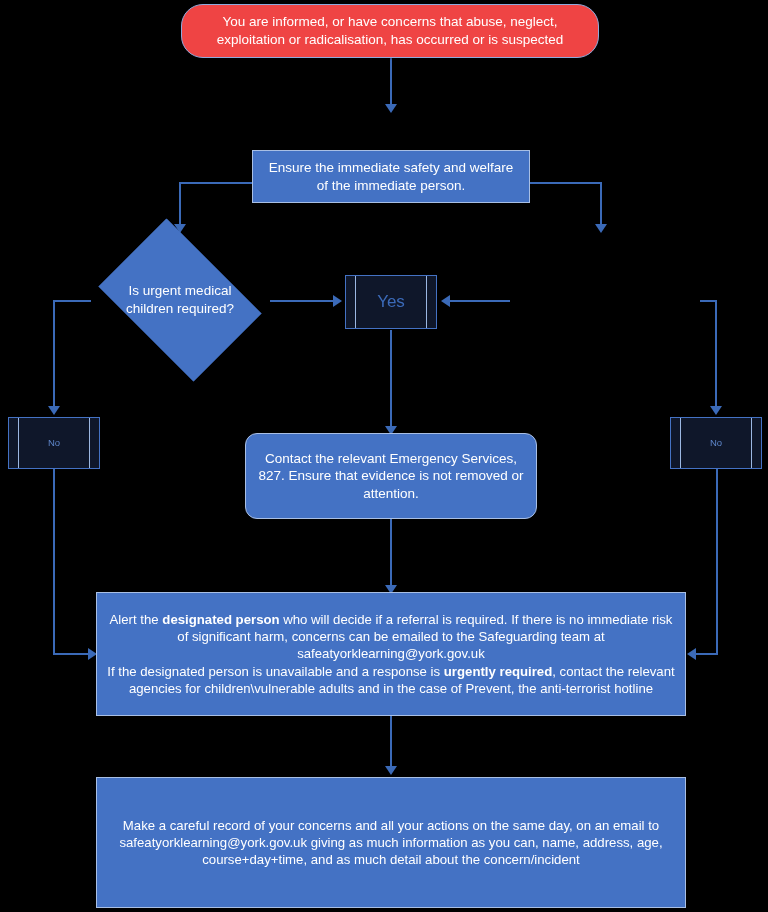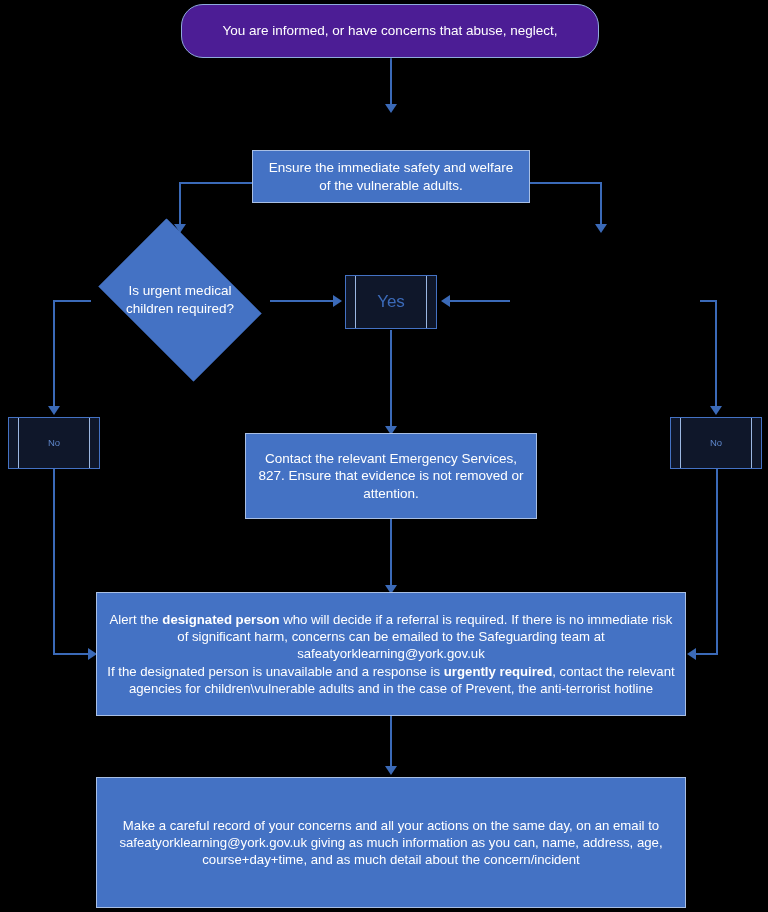--- a/index.html
+++ b/index.html
@@ -24,21 +24,21 @@
     align-items: center;
     justify-content: center;
     text-align: center;
     color: #ffffff;
     line-height: 1.30;
   }
   .node .txt { display: block; width: 100%; padding: 0 8px; }
 
   
   .terminator {
-    background: #4c1d95;
+    background: #ef4444;
     border: 1px solid #8FAADC;
     border-radius: 22px;
     font-size: 13.5px;
     box-shadow: 0 1px 2px rgba(0,0,0,0.35);
   }
 
   
   .process {
     background: #4472C4;
     border: 1px solid #A9BFE4;
@@ -158,27 +158,28 @@
   <div class="ln v" style="left:716px; top:469px; height:186px;"></div>
   <div class="ln h" style="left:694px; top:653px; width:24px;"></div>
   <div class="arrow left" style="left:687px; top:648px;"></div>
 
   <div class="ln v" style="left:390px; top:716px; height:54px;"></div>
   <div class="arrow down" style="left:385px; top:766px;"></div>
 
   <div class="node terminator" style="left:181px; top:4px; width:418px; height:54px;">
     <span class="txt">
       <span>You are informed, or have concerns that abuse, neglect,</span><br>
+      <span>exploitation or radicalisation, has occurred or is suspected</span>
     </span>
   </div>
 
   <div class="node process" style="left:252px; top:110px; width:278px; height:53px;margin-top:40px;">
     <span class="txt">
       <span>Ensure the immediate safety and welfare</span><br>
-      <span>of the vulnerable adults.</span>
+      <span>of the immediate person.</span>
     </span>
   </div>
 
   <div class="node diamond" style="left:85px; top:232px; width:190px; height:136px;">
     <div class="shape"></div>
     <span class="txt">
       <span>Is urgent medical</span><br>
       <span>children required?</span>
     </span>
   </div>
@@ -195,21 +196,21 @@
     <span class="bar r"></span>
     <span class="txt">No</span>
   </div>
 
   <div class="node prepbox no" style="left:670px; top:417px; width:92px; height:52px;">
     <span class="bar l"></span>
     <span class="bar r"></span>
     <span class="txt">No</span>
   </div>
 
-  <div class="node process" style="left:245px; top:433px; width:292px; height:86px;">
+  <div class="node process" style="left:245px; top:433px; width:292px; height:86px;border-radius:12px;">
     <span class="txt">
       <span>Contact the relevant Emergency Services,</span><br>
       <span>827. Ensure that evidence is not removed or</span><br>
       <span>attention.</span>
     </span>
   </div>
 
   <div class="node process big" style="left:96px; top:777px; width:590px; height:131px;">
     <span class="txt" style="padding:0 6px;">Make a careful record of your concerns and all your actions on the same day, on an email to safeatyorklearning@york.gov.uk giving as much information as you can, name, address, age, course+day+time, and as much detail about the concern/incident</span>
   </div>

